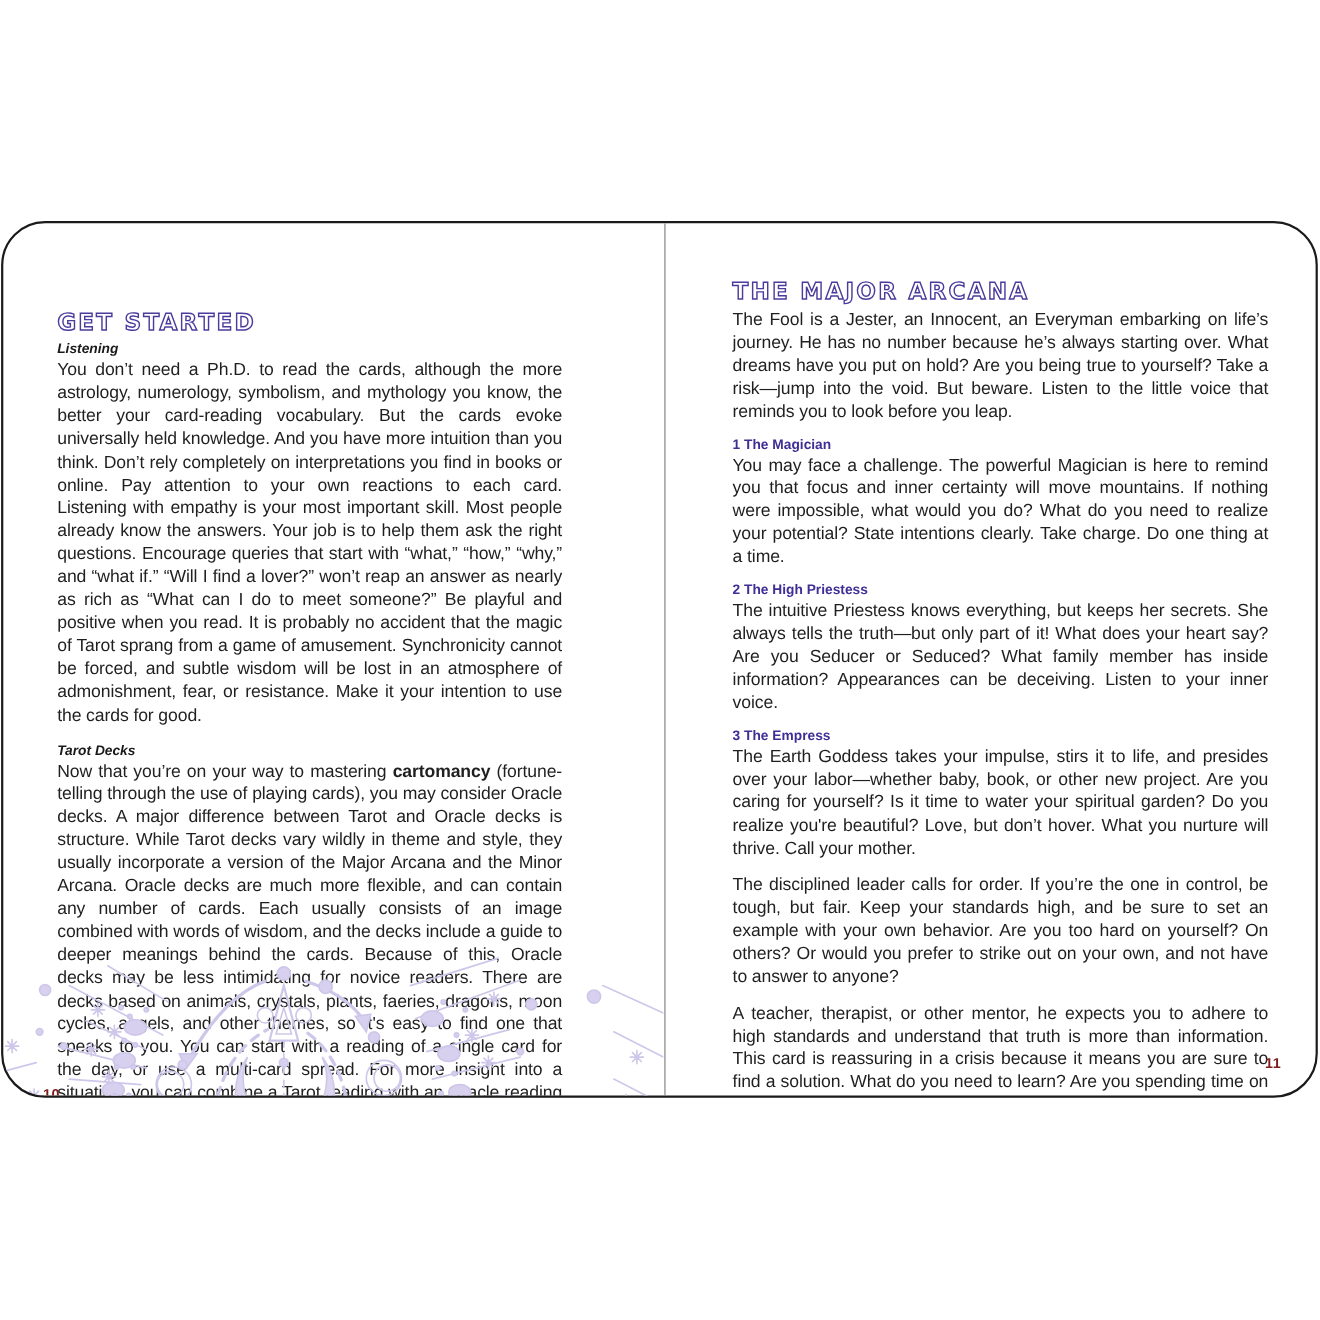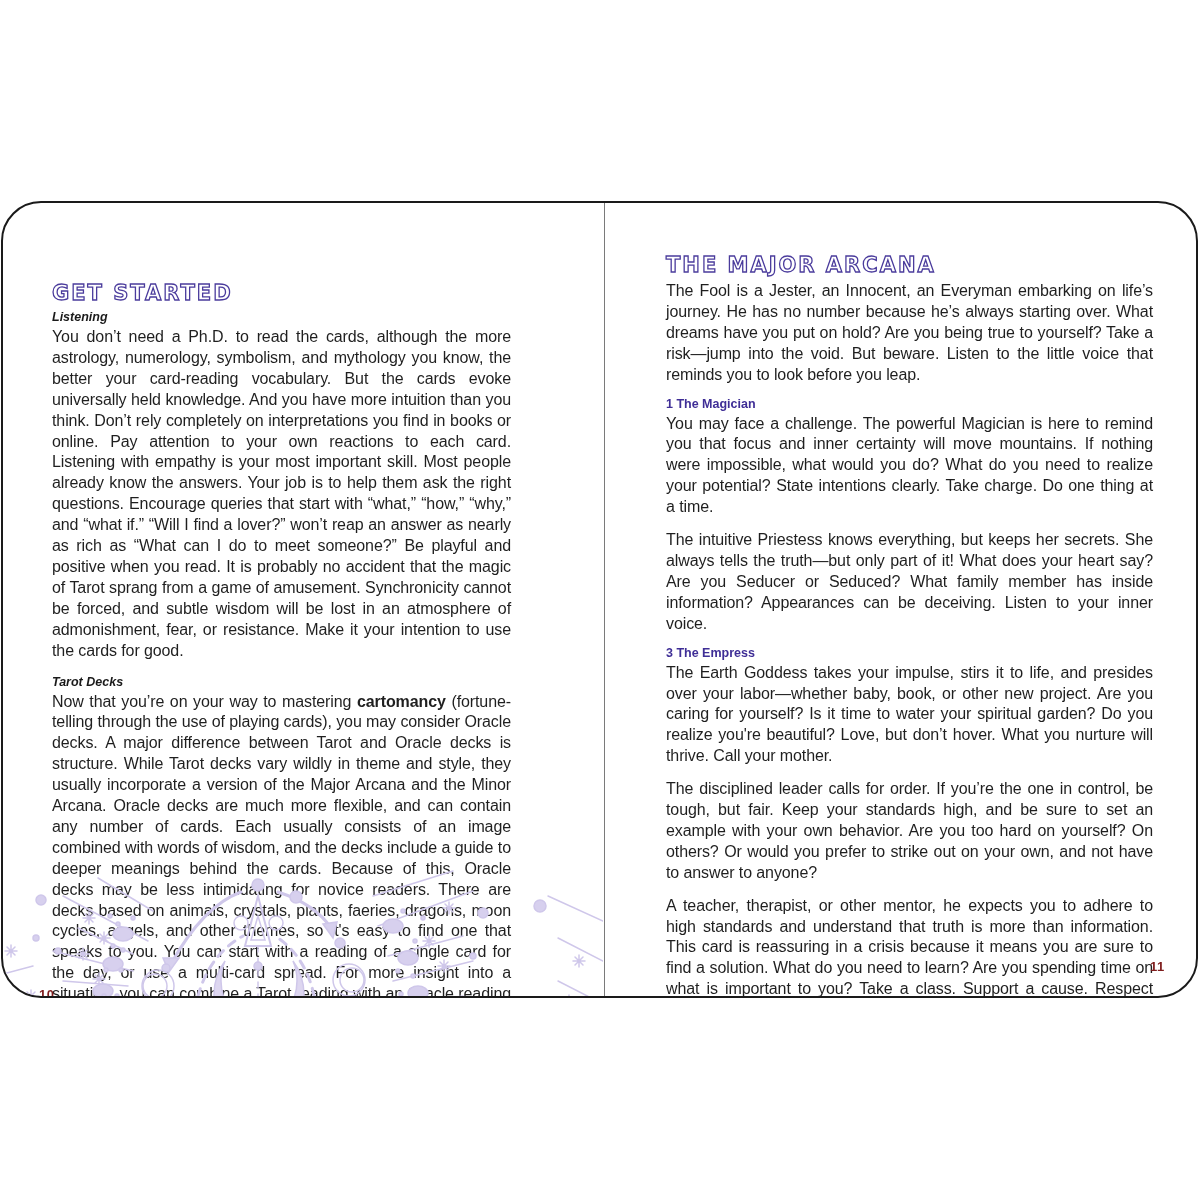--- a/index.html
+++ b/index.html
@@ -159,20 +159,21 @@
     <div class="page-inner">
       <h1 class="section-title">THE MAJOR ARCANA</h1>
 
       <p class="para">The Fool is a Jester, an Innocent, an Everyman embarking on life’s journey. He has no number because he’s always starting over. What dreams have you put on hold? Are you being true to yourself? Take a risk—jump into the void. But beware. Listen to the little voice that reminds you to look before you leap.</p>
       <div class="gap-right"></div>
 
       <p class="card-head">1 The Magician</p>
       <p class="para">You may face a challenge. The powerful Magician is here to remind you that focus and inner certainty will move mountains. If nothing were impossible, what would you do? What do you need to realize your potential? State intentions clearly. Take charge. Do one thing at a time.</p>
       <div class="gap-right"></div>
 
+      <p class="card-head">2 The High Priestess</p>
       <p class="para">The intuitive Priestess knows everything, but keeps her secrets. She always tells the truth—but only part of it! What does your heart say? Are you Seducer or Seduced? What family member has inside information? Appearances can be deceiving. Listen to your inner voice.</p>
       <div class="gap-right"></div>
 
       <p class="card-head">3 The Empress</p>
       <p class="para">The Earth Goddess takes your impulse, stirs it to life, and presides over your labor—whether baby, book, or other new project. Are you caring for yourself? Is it time to water your spiritual garden? Do you realize you're beautiful? Love, but don’t hover. What you nurture will thrive. Call your mother.</p>
       <div class="gap-right"></div>
 
       <p class="para">The disciplined leader calls for order. If you’re the one in control, be tough, but fair. Keep your standards high, and be sure to set an example with your own behavior. Are you too hard on yourself? On others? Or would you prefer to strike out on your own, and not have to answer to anyone?</p>
       <div class="gap-right"></div>
 

